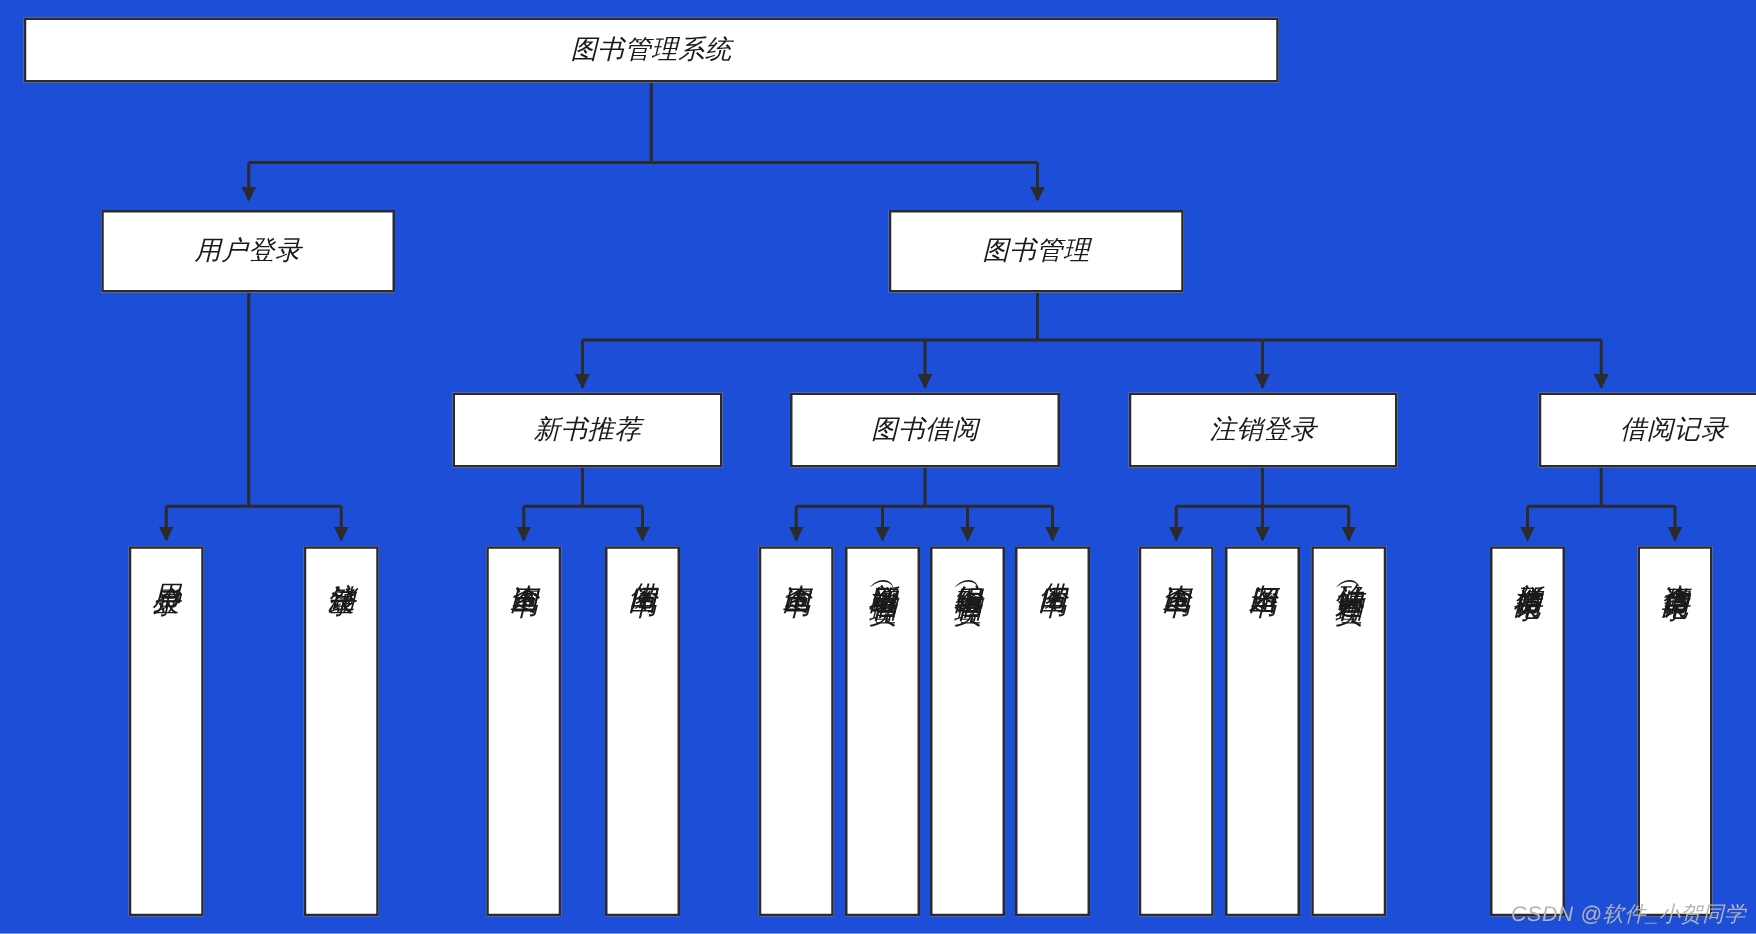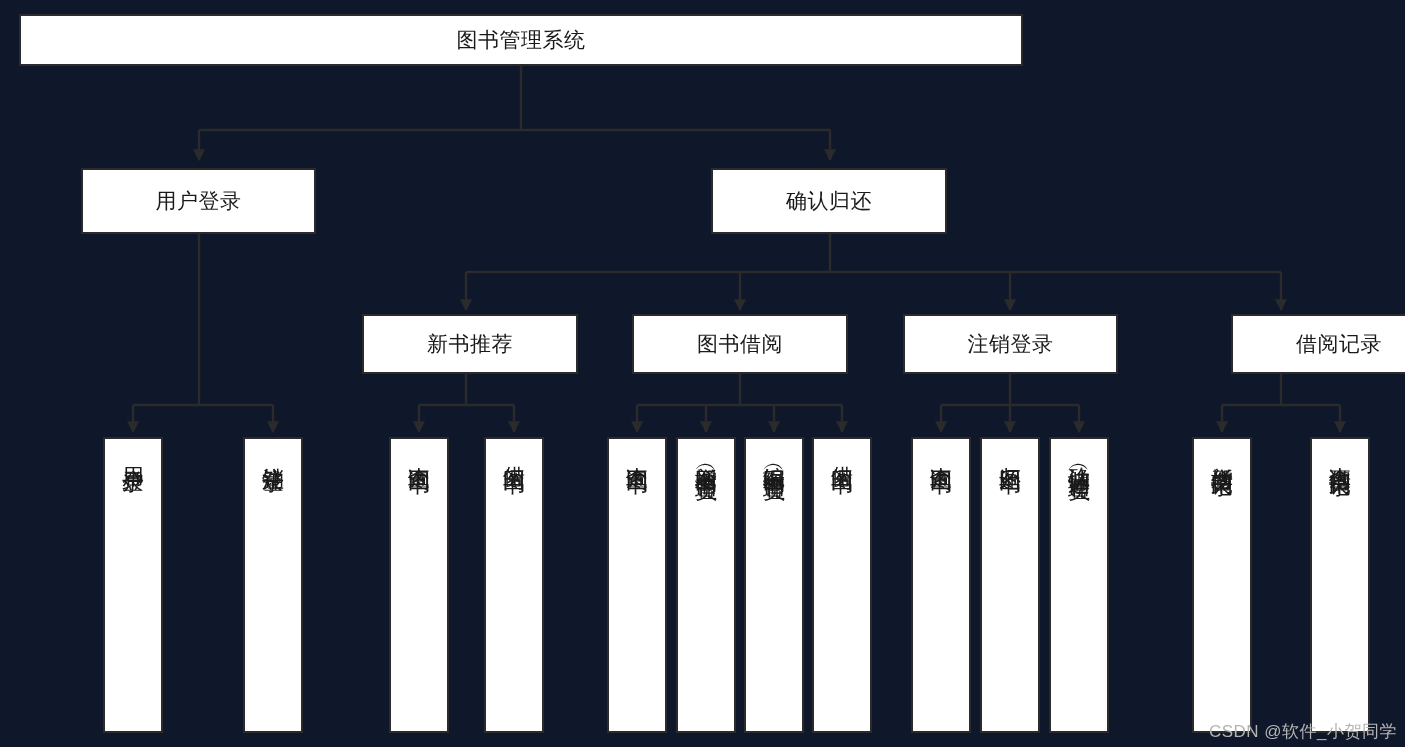--- a/index.html
+++ b/index.html
@@ -8,22 +8,23 @@
     padding: 0;
     background: #ffffff;
   }
   body {
     font-family: "Liberation Sans", "DejaVu Sans", sans-serif;
   }
   #canvas {
     position: relative;
     width: 1405px;
     height: 747px;
-    background: #0f172a;
+    background: #1d4ed8;
     overflow: hidden;
+    font-style: italic;
   }
   svg#edges {
     position: absolute;
     left: 0;
     top: 0;
     width: 1405px;
     height: 747px;
     pointer-events: none;
   }
   .node {
@@ -130,21 +131,21 @@
   </svg>
 
   <div class="node h" style="left:19px; top:14px; width:1004px; height:52px;">
     <span class="lbl">图书管理系统</span>
   </div>
 
   <div class="node h" style="left:81px; top:168px; width:235px; height:66px;">
     <span class="lbl">用户登录</span>
   </div>
   <div class="node h" style="left:711px; top:168px; width:236px; height:66px;">
-    <span class="lbl">确认归还</span>
+    <span class="lbl">图书管理</span>
   </div>
 
   <div class="node h" style="left:362px; top:314px; width:216px; height:60px;">
     <span class="lbl">新书推荐</span>
   </div>
   <div class="node h" style="left:632px; top:314px; width:216px; height:60px;">
     <span class="lbl">图书借阅</span>
   </div>
   <div class="node h" style="left:903px; top:314px; width:215px; height:60px;">
     <span class="lbl">注销登录</span>

